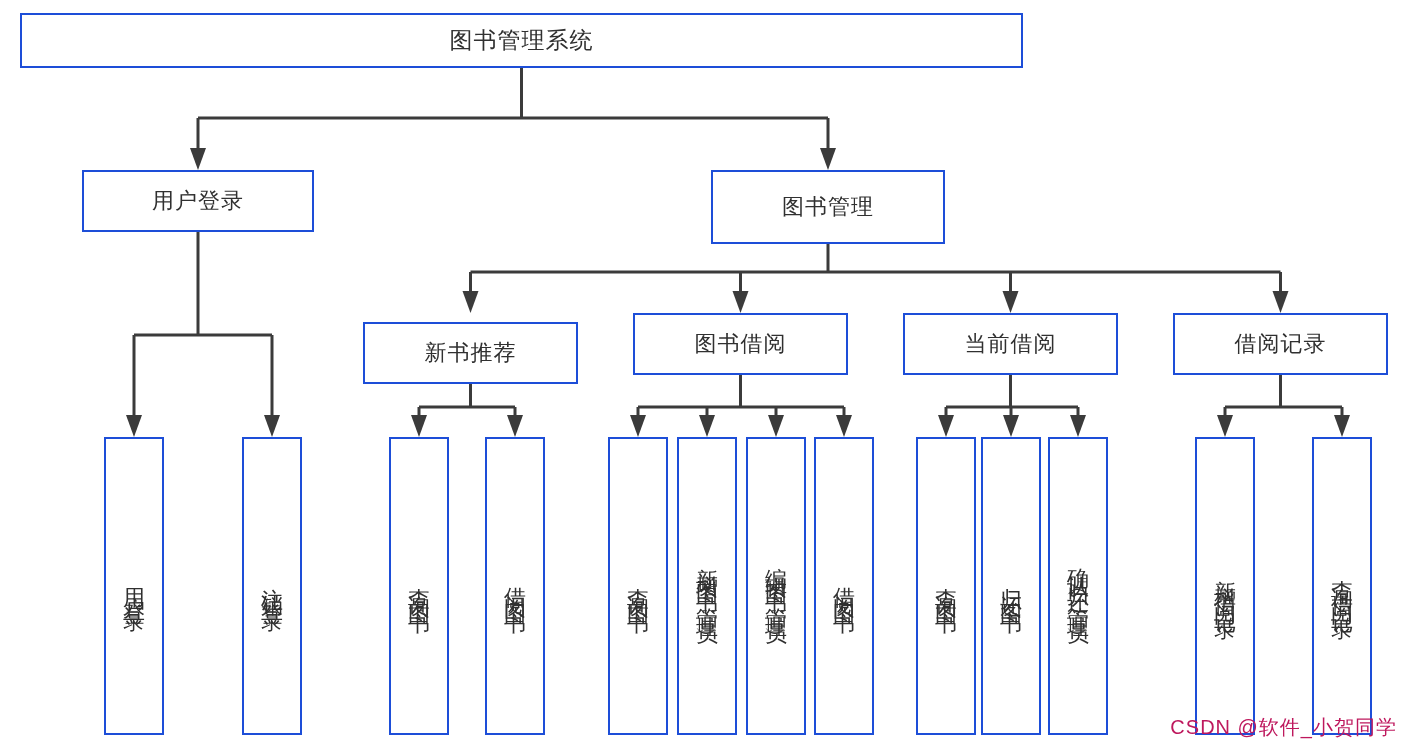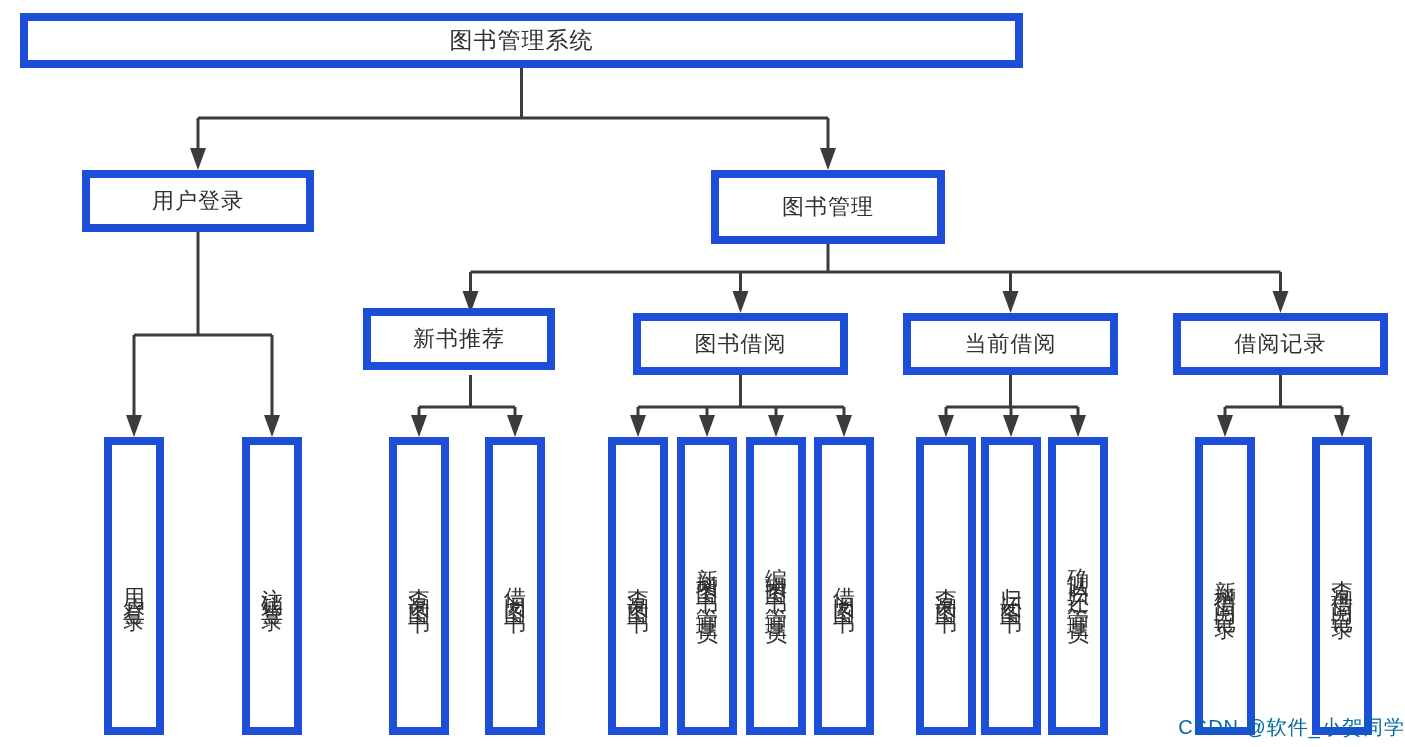--- a/index.html
+++ b/index.html
@@ -4,34 +4,34 @@
 <style>
   html,body{margin:0;padding:0;}
   body{
     width:1405px;height:747px;position:relative;background:#ffffff;
     font-family:"Liberation Sans","DejaVu Sans",sans-serif;
     color:#303030;overflow:hidden;
   }
   #stage{position:absolute;left:0;top:0;width:1405px;height:747px;}
   svg.connectors{position:absolute;left:0;top:0;}
   .box{
-    position:absolute;background:#ffffff;border:8px solid #1d4ed8;
+    position:absolute;background:#ffffff;border:2px solid #1d4ed8;
     display:flex;align-items:center;justify-content:center;
     box-sizing:border-box;z-index:2;
   }
   .box span{white-space:nowrap;}
   .h-label{font-size:22px;letter-spacing:1px;}
   .root-label{font-size:23px;letter-spacing:1px;}
   .leaf span{
     writing-mode:vertical-rl;text-orientation:mixed;
     font-size:22px;letter-spacing:8px;line-height:1;
   }
   .watermark{
-    position:absolute;right:0;bottom:6px;z-index:3;
-    font-size:20px;color:#0369a1;letter-spacing:1px;
+    position:absolute;right:8px;bottom:6px;z-index:3;
+    font-size:20px;color:#be185d;letter-spacing:1px;
   }
 </style>
 </head>
 <body>
 
 <div id="stage">
 
   <svg class="connectors" width="1405" height="747" viewBox="0 0 1405 747">
     <g stroke="#3b3b3b" stroke-width="3" fill="none">
 
@@ -102,21 +102,21 @@
     <span class="root-label">图书管理系统</span>
   </div>
 
   <div class="box" style="left:82px;top:170px;width:232px;height:62px">
     <span class="h-label">用户登录</span>
   </div>
   <div class="box" style="left:711px;top:170px;width:234px;height:74px">
     <span class="h-label">图书管理</span>
   </div>
 
-  <div class="box" style="left:363px;top:308px;width:192px;height:62px">
+  <div class="box" style="left:363px;top:322px;width:215px;height:62px">
     <span class="h-label">新书推荐</span>
   </div>
   <div class="box" style="left:633px;top:313px;width:215px;height:62px">
     <span class="h-label">图书借阅</span>
   </div>
   <div class="box" style="left:903px;top:313px;width:215px;height:62px">
     <span class="h-label">当前借阅</span>
   </div>
   <div class="box" style="left:1173px;top:313px;width:215px;height:62px">
     <span class="h-label">借阅记录</span>

